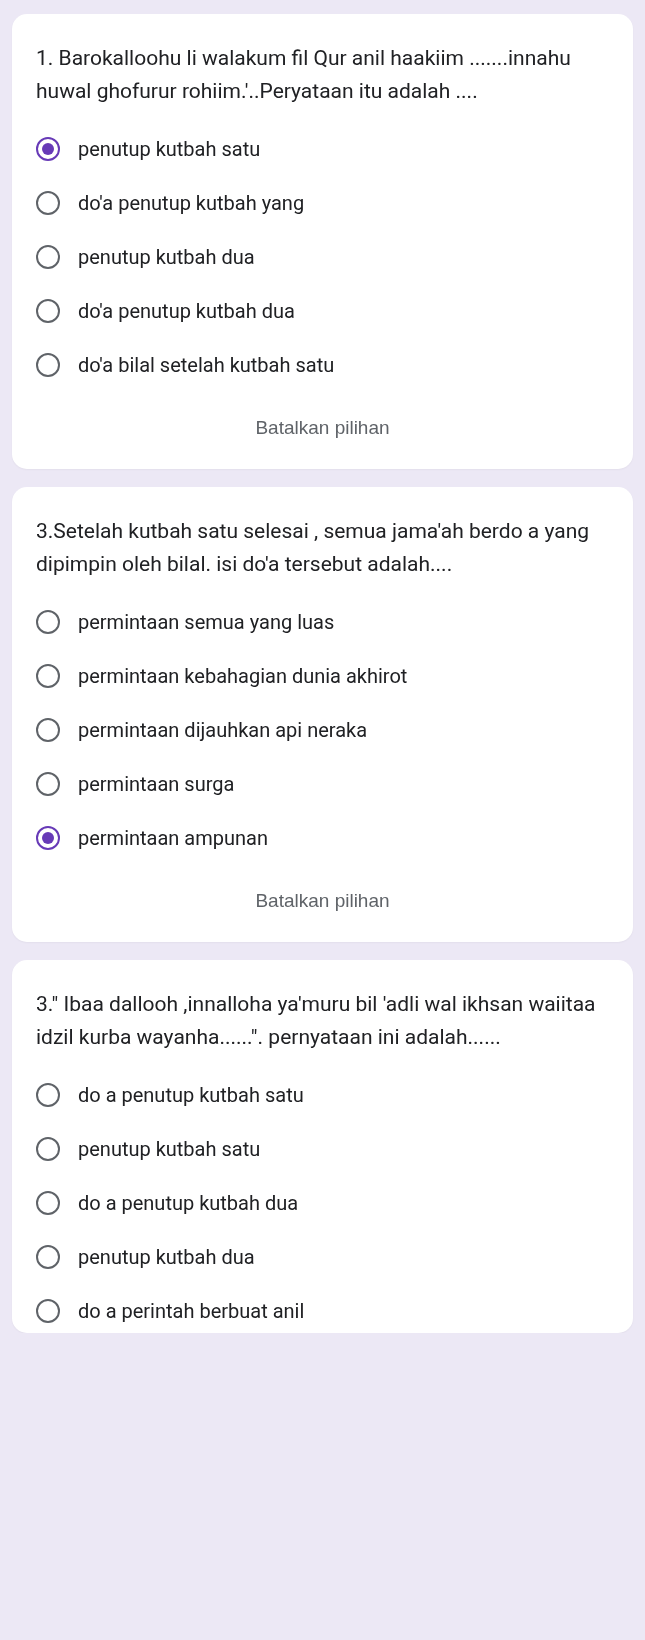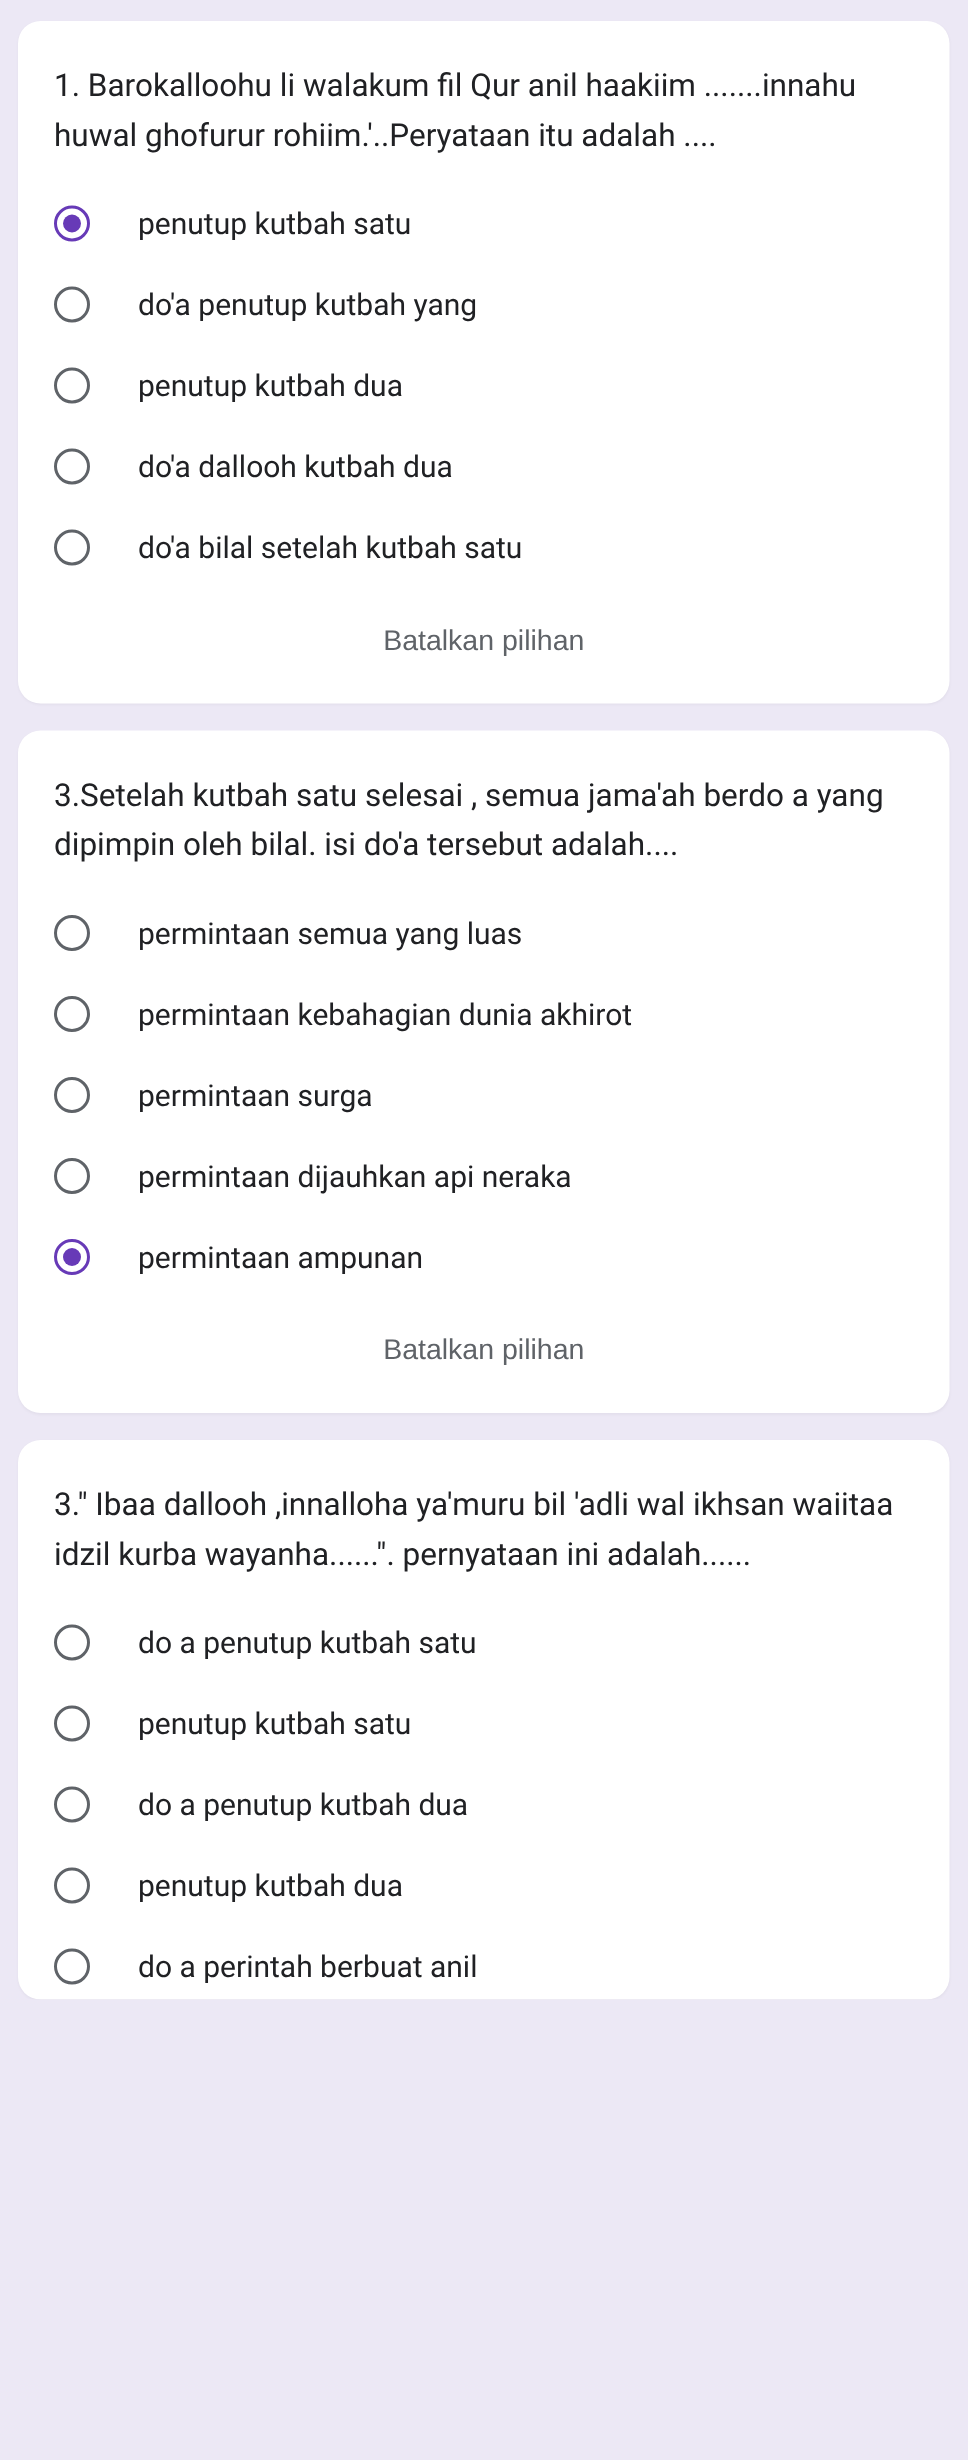--- a/index.html
+++ b/index.html
@@ -23,21 +23,21 @@
     margin-bottom: 30px;
   }
   .options {
     display: flex;
     flex-direction: column;
     gap: 30px;
   }
   .option {
     display: flex;
     align-items: center;
-    gap: 32px;
+    gap: 18px;
     cursor: pointer;
   }
   .radio {
     width: 24px;
     height: 24px;
     border: 2.5px solid #5f6368;
     border-radius: 50%;
     flex-shrink: 0;
     position: relative;
   }
@@ -84,21 +84,21 @@
     <div class="option">
       <span class="radio"></span>
       <span class="option-label">do'a penutup kutbah yang</span>
     </div>
     <div class="option">
       <span class="radio"></span>
       <span class="option-label">penutup kutbah dua</span>
     </div>
     <div class="option">
       <span class="radio"></span>
-      <span class="option-label">do'a dallooh kutbah dua</span>
+      <span class="option-label">do'a penutup kutbah dua</span>
     </div>
     <div class="option">
       <span class="radio"></span>
       <span class="option-label">do'a bilal setelah kutbah satu</span>
     </div>
   </div>
   <div class="clear-row">
     <button class="clear-btn">Batalkan pilihan</button>
   </div>
 </div>
@@ -109,25 +109,25 @@
     <div class="option">
       <span class="radio"></span>
       <span class="option-label">permintaan semua yang luas</span>
     </div>
     <div class="option">
       <span class="radio"></span>
       <span class="option-label">permintaan kebahagian dunia akhirot</span>
     </div>
     <div class="option">
       <span class="radio"></span>
-      <span class="option-label">permintaan surga</span>
+      <span class="option-label">permintaan dijauhkan api neraka</span>
     </div>
     <div class="option">
       <span class="radio"></span>
-      <span class="option-label">permintaan dijauhkan api neraka</span>
+      <span class="option-label">permintaan surga</span>
     </div>
     <div class="option">
       <span class="radio selected"></span>
       <span class="option-label">permintaan ampunan</span>
     </div>
   </div>
   <div class="clear-row">
     <button class="clear-btn">Batalkan pilihan</button>
   </div>
 </div>

